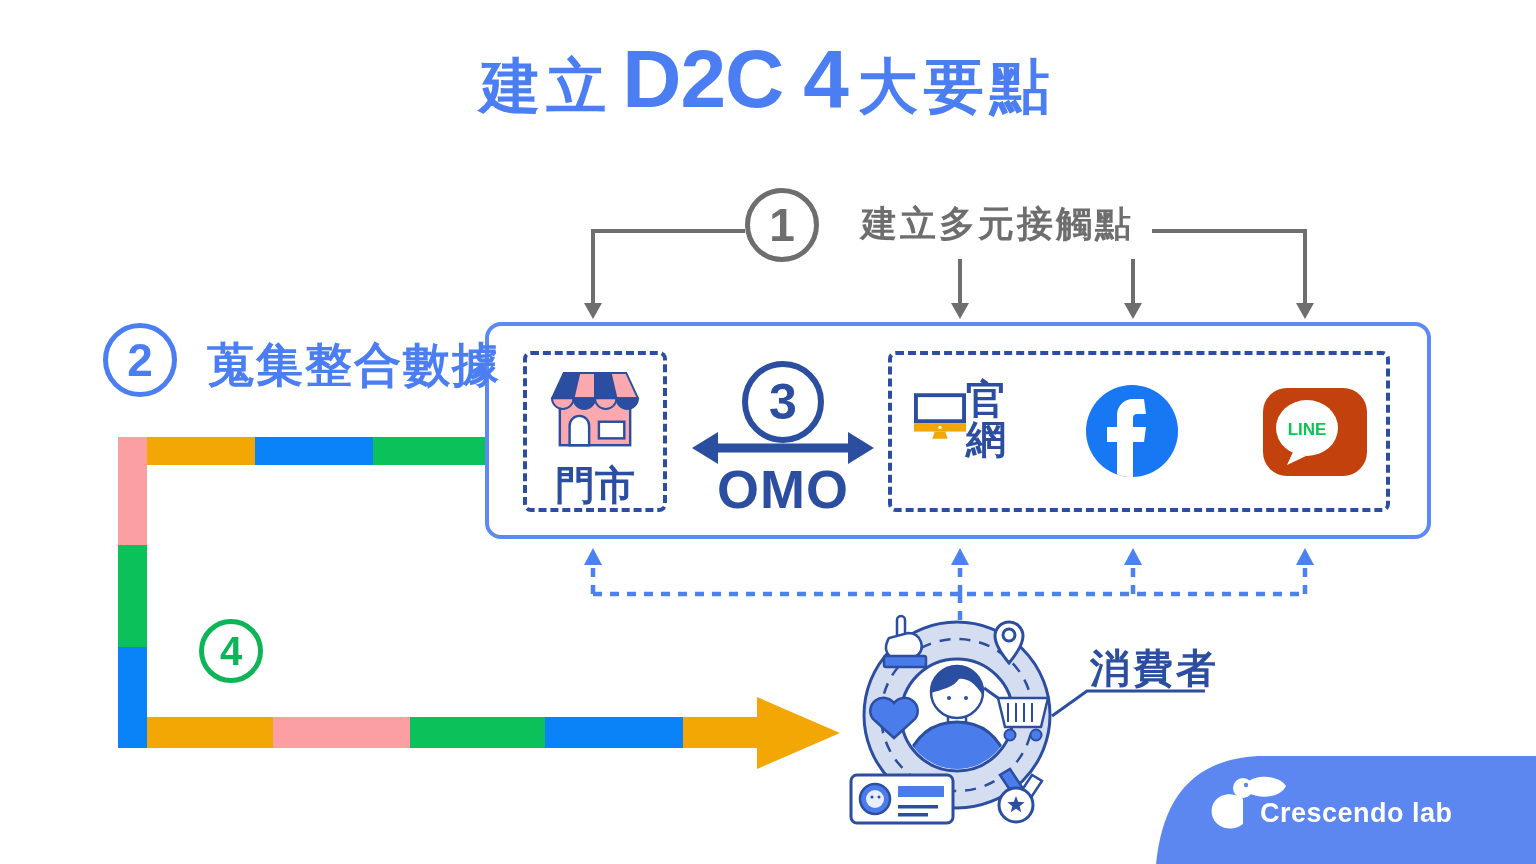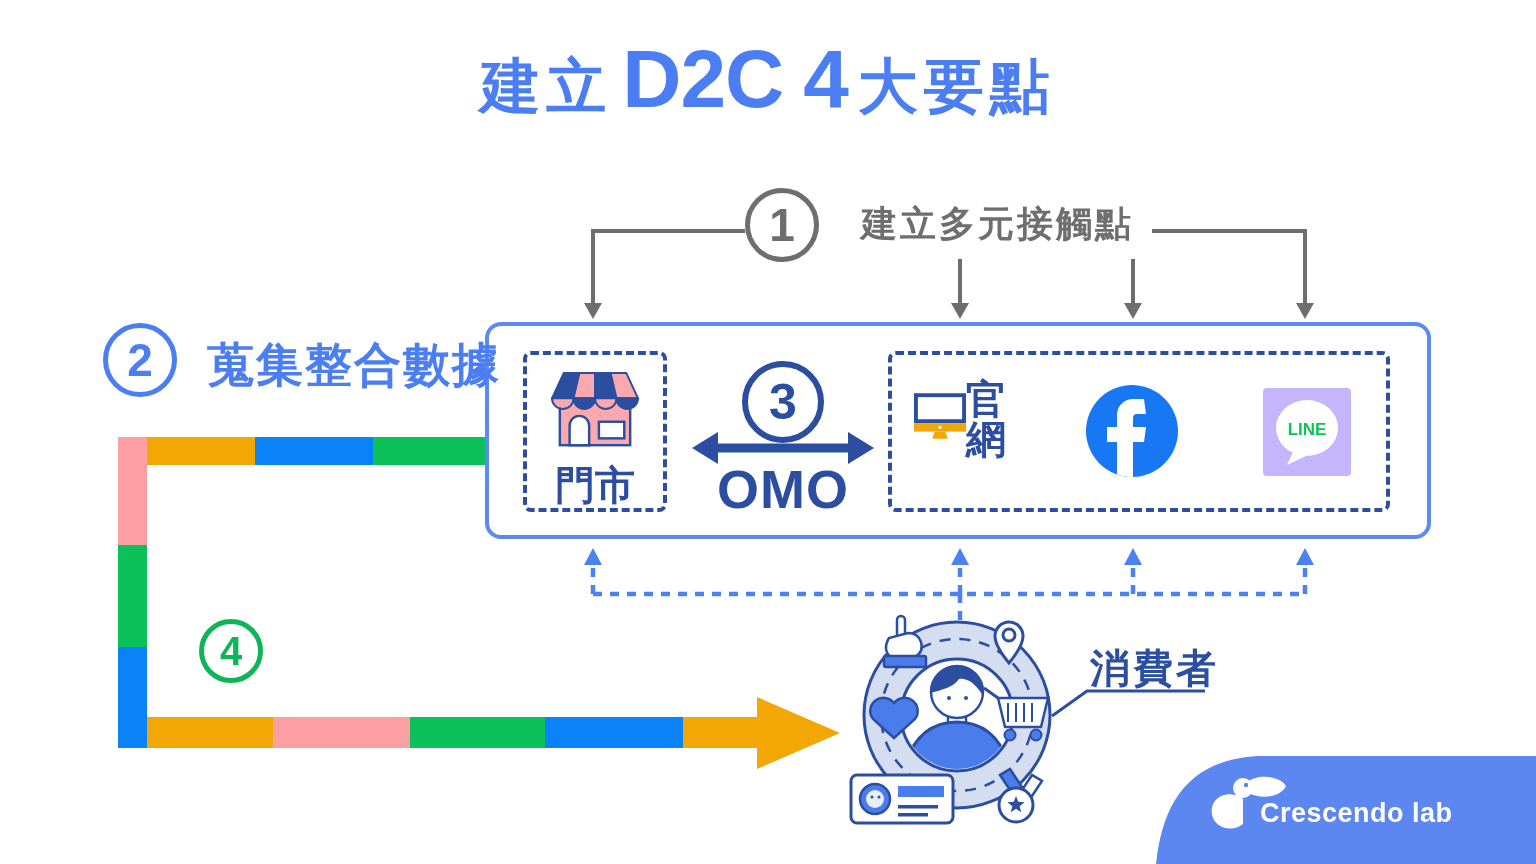--- a/index.html
+++ b/index.html
@@ -26,21 +26,21 @@
   
   .main-box{left:485px;top:322px;width:946px;height:217px;border:4px solid #5B8AF5;border-radius:16px;background:#fff;z-index:2;}
   .dashed-box{position:absolute;border:4px dashed #2B4EA0;border-radius:8px;box-sizing:border-box;}
   .store-box{left:34px;top:25px;width:144px;height:161px;display:flex;flex-direction:column;align-items:center;padding-top:14px;gap:6px;}
   .right-box{left:399px;top:25px;width:502px;height:161px;}
   .navy-label{color:#2B4EA0;font-weight:900;font-size:40px;line-height:1;margin-top:6px;}
   .omo-group{position:absolute;left:203px;top:31px;width:182px;text-align:center;}
   .omo-text{position:absolute;left:203px;top:132px;width:182px;text-align:center;color:#2B4EA0;font-weight:900;font-size:54px;letter-spacing:1px;}
   .web-group{position:absolute;left:22px;top:18px;width:104px;display:flex;align-items:center;}
   .fb-icon{position:absolute;left:194px;top:30px;width:92px;height:92px;border-radius:50%;background:#1877F2;overflow:hidden;}
-  .line-icon{position:absolute;left:371px;top:33px;width:88px;height:88px;border-radius:4px;background:#c4b5fd;}
+  .line-icon{position:absolute;left:371px;top:33px;width:104px;height:88px;border-radius:24px;background:#c2410c;}
   
   .seg{position:absolute;z-index:0;}
   
   .overlay{position:absolute;left:0;top:0;z-index:1;}
   .toplayer{z-index:3;}
   .footer-brand{left:1260px;top:798px;font-size:27px;font-weight:700;color:#ffffff;letter-spacing:0.5px;z-index:4;}
 </style>
 </head>
 <body>
 

